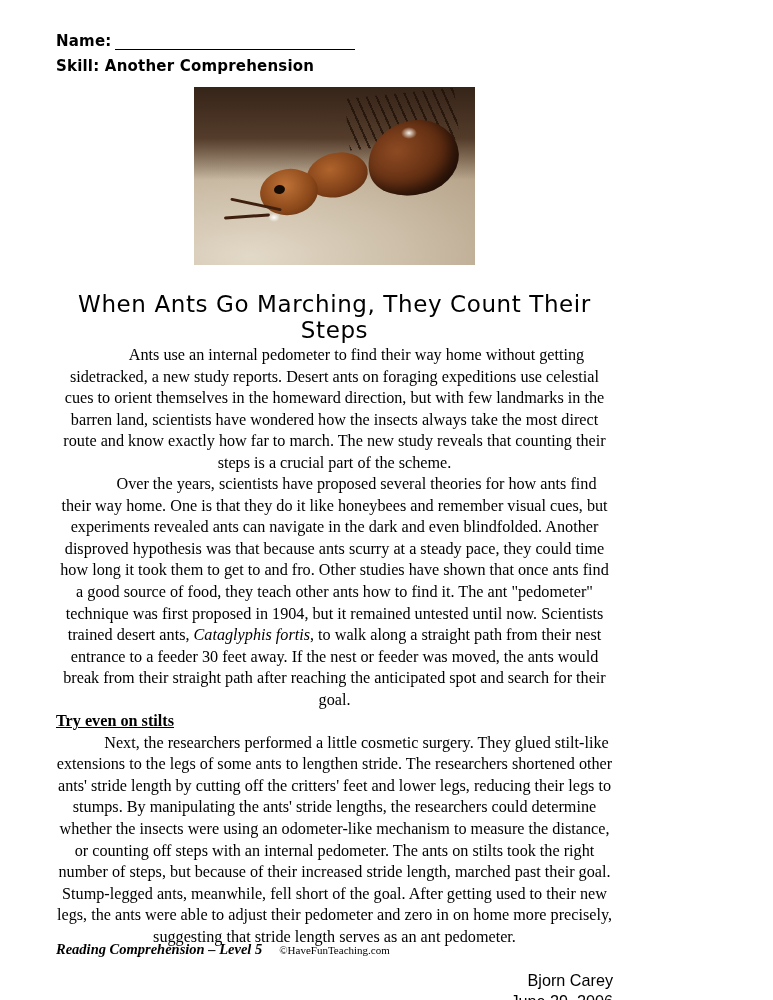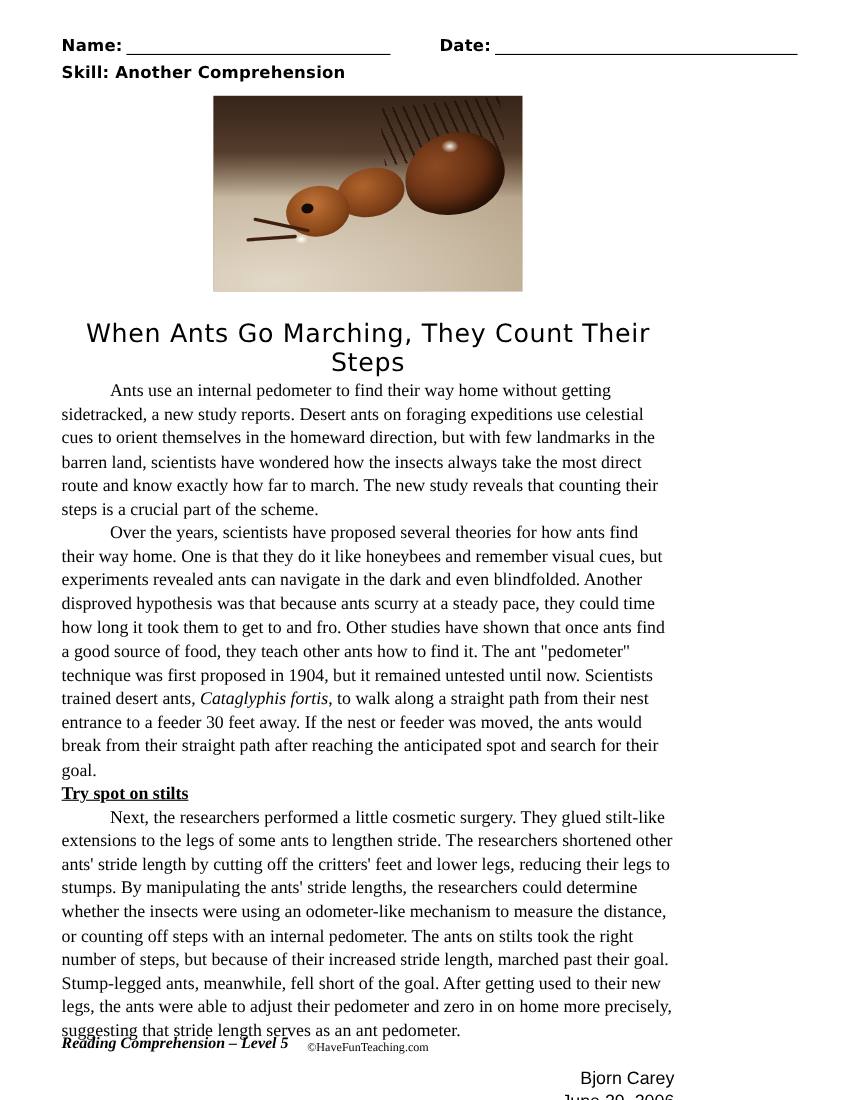--- a/index.html
+++ b/index.html
@@ -173,20 +173,21 @@
   
   .body-text {
     font-family: "Liberation Serif", serif;
     font-size: 16.2px;
     line-height: 1.33;
     text-align: left;
   }
   .para {
     text-indent: 44px;
     margin: 0 0 0 0;
+    text-align: center;
   }
   .subhead {
     font-weight: bold;
     text-decoration: underline;
     margin: 0;
     text-indent: 0;
   }
   .ital { font-style: italic; }
 
   
@@ -198,21 +199,21 @@
     line-height: 1.3;
   }
 
   
   .footer {
     position: absolute;
     left: 56px;
     right: 56px;
     bottom: 42px;
     display: flex;
-    align-items: flex-end;
+    align-items: center;
   }
   .footer-left {
     font-family: "Liberation Serif", serif;
     font-style: italic;
     font-weight: bold;
     font-size: 14.5px;
   }
   .footer-center {
     position: absolute;
     left: 0; right: 0;
@@ -223,24 +224,20 @@
 </style>
 </head>
 <body>
 
 <div class="page">
 
   <div class="header-row">
     <div class="field name-field">
       <span class="field-label">Name:</span>
       <span class="rule name-rule"></span>
-    </div>
-    <div class="field date-field">
-      <span class="field-label">Date:</span>
-      <span class="rule date-rule"></span>
     </div>
   </div>
 
   <div class="skill-row">
     <span>Skill:</span>
     <span class="skill-value">Another Comprehension</span>
   </div>
 
   <div class="photo-wrap">
     <div class="photo">
@@ -256,21 +253,21 @@
       <div class="highlight"></div>
       <div class="highlight2"></div>
     </div>
   </div>
 
   <div class="title">When Ants Go Marching, They Count Their Steps</div>
 
   <div class="body-text">
     <p class="para">Ants use an internal pedometer to find their way home without getting sidetracked, a new study reports. Desert ants on foraging expeditions use celestial cues to orient themselves in the homeward direction, but with few landmarks in the barren land, scientists have wondered how the insects always take the most direct route and know exactly how far to march. The new study reveals that counting their steps is a crucial part of the scheme.</p>
     <p class="para"><span>Over the years, scientists have proposed several theories for how ants find their way home.  One is that they do it like honeybees and remember visual cues, but experiments revealed ants can navigate in the dark and even blindfolded. Another disproved hypothesis was that because ants scurry at a steady pace, they could time how long it took them to get to and fro. Other studies have shown that once ants find a good source of food, they teach other ants how to find it. The ant "pedometer" technique was first proposed in 1904, but it remained untested until now. Scientists trained desert ants, </span><span class="ital">Cataglyphis fortis</span><span>, to walk along a straight path from their nest entrance to a feeder 30 feet away. If the nest or feeder was moved, the ants would break from their straight path after reaching the anticipated spot and search for their goal.</span></p>
-    <p class="subhead">Try spot on stilts</p>
+    <p class="subhead">Try even on stilts</p>
     <p class="para">Next, the researchers performed a little cosmetic surgery. They glued stilt-like extensions to the legs of some ants to lengthen stride. The researchers shortened other ants' stride length by cutting off the critters' feet and lower legs, reducing their legs to stumps. By manipulating the ants' stride lengths, the researchers could determine whether the insects were using an odometer-like mechanism to measure the distance, or counting off steps with an internal pedometer. The ants on stilts took the right number of steps, but because of their increased stride length, marched past their goal. Stump-legged ants, meanwhile, fell short of the goal. After getting used to their new legs, the ants were able to adjust their pedometer and zero in on home more precisely, suggesting that stride length serves as an ant pedometer.</p>
   </div>
 
   <div class="byline">
     <div>Bjorn Carey</div>
     <div>June 29, 2006</div>
     <div>www.hypothesis.com</div>
   </div>
 
   <div class="footer">

